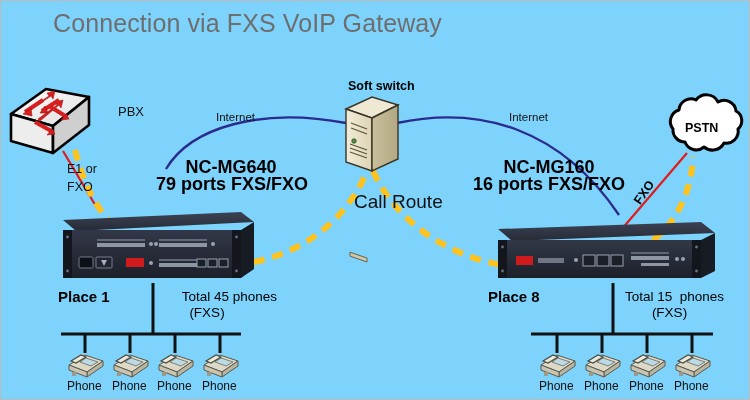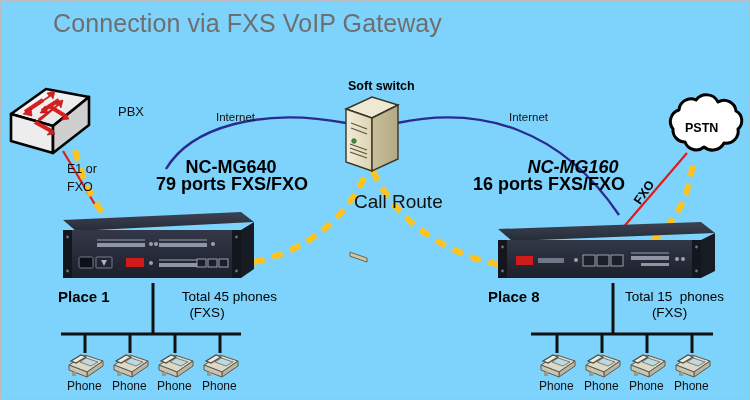--- a/index.html
+++ b/index.html
@@ -285,21 +285,21 @@
 FXO</div>
 
     <div class="lbl softsw" style="left:347px;top:78px;">Soft switch</div>
 
     <div class="lbl small-blk" style="left:215px;top:110px;">Internet</div>
     <div class="lbl small-blk" style="left:508px;top:110px;">Internet</div>
 
     <div class="lbl bold-blk" style="left:160px;top:158px;width:140px;">NC-MG640</div>
     <div class="lbl bold-blk" style="left:155px;top:175px;width:150px;">79 ports FXS/FXO</div>
 
-    <div class="lbl bold-blk" style="left:502px;top:158px;width:140px;font-style:italic;">NC-MG160</div>
+    <div class="lbl bold-blk" style="left:478px;top:158px;width:140px;">NC-MG160</div>
     <div class="lbl bold-blk" style="left:472px;top:175px;width:150px;">16 ports FXS/FXO</div>
 
     <div class="lbl callroute" style="left:353px;top:190px;">Call Route</div>
 
     <div class="lbl pstn-lbl" style="left:684px;top:120px;">PSTN</div>
 
     <div class="lbl rot-fxo" style="left:630px;top:198px;">FXO</div>
 
     <div class="lbl place" style="left:57px;top:287px;">Place 1</div>
     <div class="lbl plain-blk" style="left:156px;top:288px;width:120px;text-align:right;">Total 45 phones</div>

